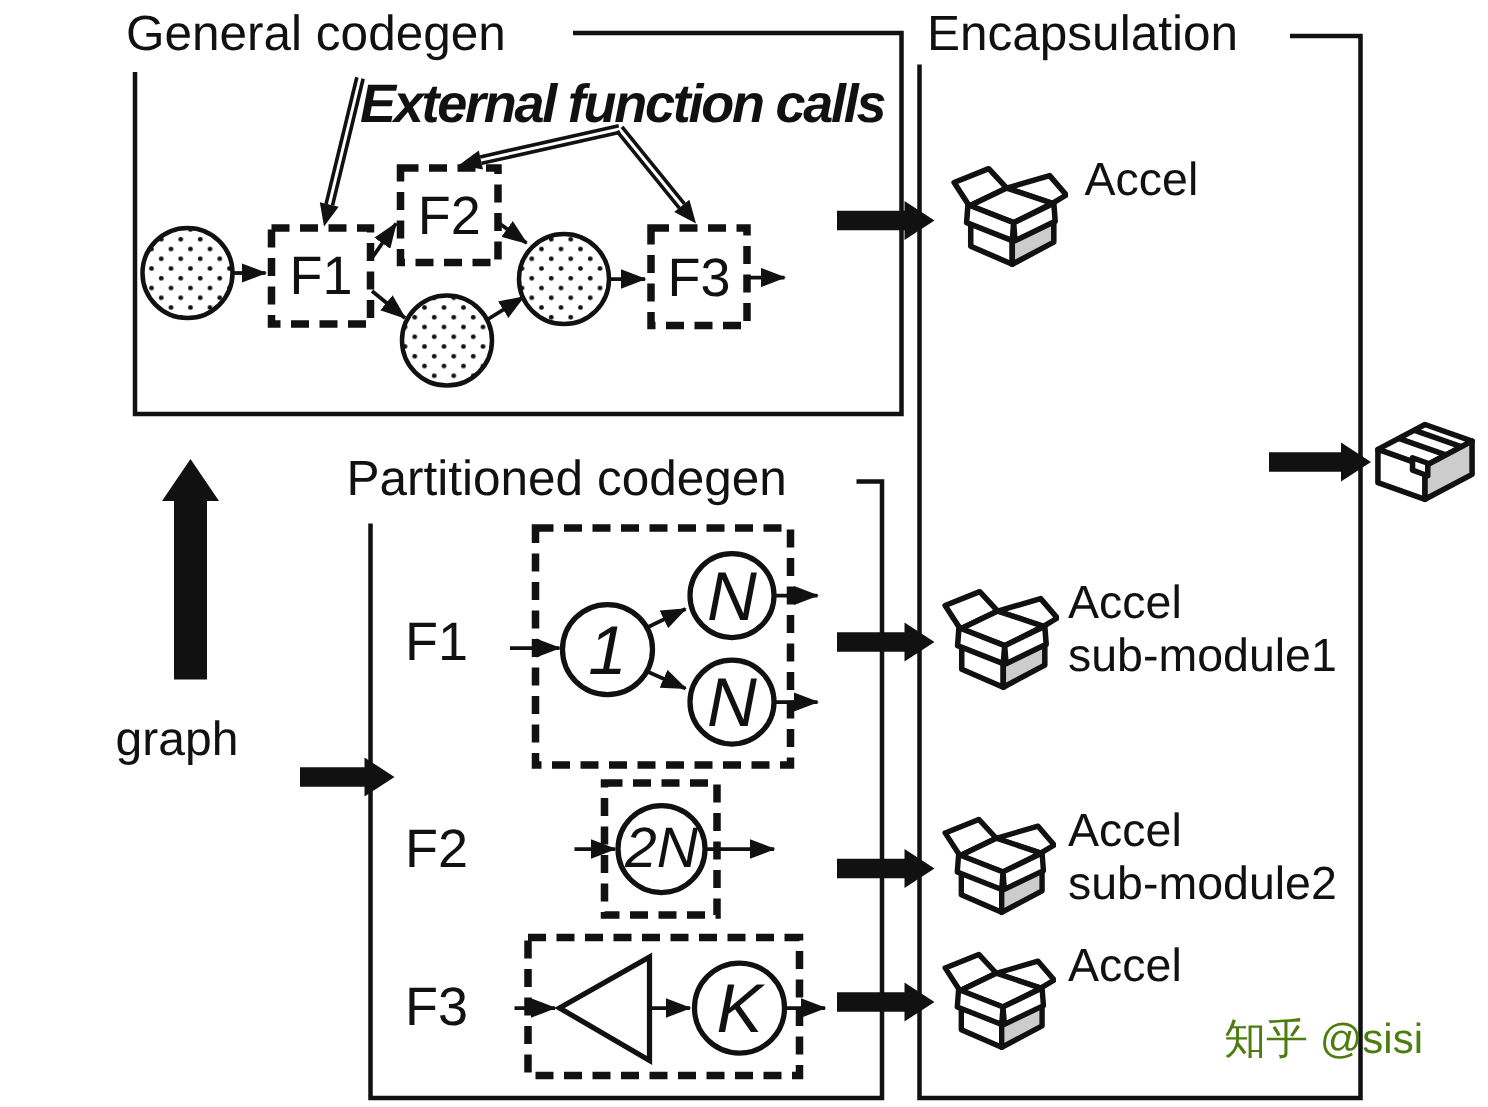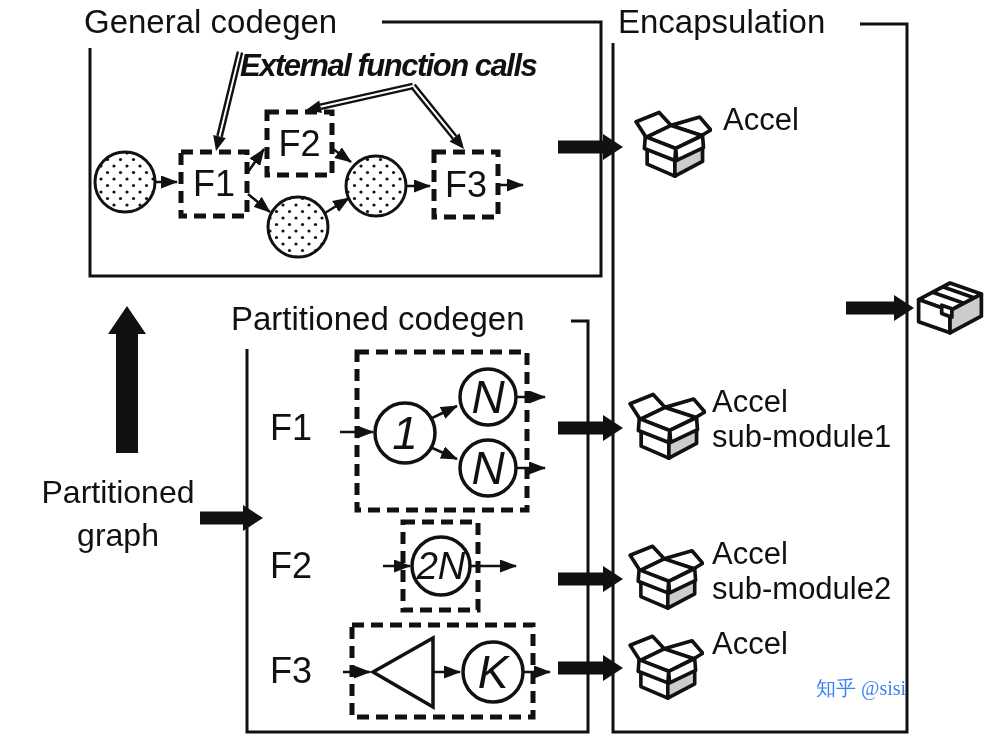--- a/index.html
+++ b/index.html
@@ -1,29 +1,29 @@
 <!DOCTYPE html>
 <html><head>
 <meta charset="utf-8">
 <style>
   html,body{margin:0;padding:0;background:#fff;}
   .stage{position:relative;width:992px;height:738px;background:#fff;overflow:hidden;
          font-family:"Liberation Sans",sans-serif;color:#111;}
   .layer{position:absolute;left:0;top:0;}
   .txt{position:absolute;white-space:nowrap;line-height:1.06;}
   .title{font-size:33px;}
-  .ext{font-size:31px;font-weight:bold;font-style:italic;letter-spacing:-1.5px;}
+  .ext{font-size:36px;font-weight:bold;font-style:italic;letter-spacing:-1.5px;}
   .flabel{font-size:36px;}
   .rowlabel{font-size:36px;}
   .cbox{position:absolute;display:flex;align-items:center;justify-content:center;}
   .node{font-style:italic;font-size:46px;}
   .node-sm{font-style:italic;font-size:38px;}
   .sub{font-size:31px;}
   .pg{position:absolute;text-align:center;font-size:32px;line-height:43px;}
-  .wm{font-size:20px;color:#3b82f6;font-family:Liberation Serif, serif;}
+  .wm{font-size:28px;color:#4d7c0f;}
 </style>
 </head>
 <body>
 
 <div class="stage">
 
   <svg class="layer" width="992" height="738" viewBox="0 0 992 738">
     <defs>
       <pattern id="dotpat" width="13" height="13" patternUnits="userSpaceOnUse">
         <rect width="13" height="13" fill="#fff"></rect>
@@ -173,19 +173,18 @@
   <div class="cbox node" style="left:463px;top:642px;width:60px;height:60px">K</div>
 
   <div class="txt sub" style="left:723px;top:104px">Accel</div>
   <div class="txt sub" style="left:712px;top:386px">Accel</div>
   <div class="txt sub" style="left:712px;top:421px">sub-module1</div>
   <div class="txt sub" style="left:712px;top:538px">Accel</div>
   <div class="txt sub" style="left:712px;top:573px">sub-module2</div>
   <div class="txt sub" style="left:712px;top:628px">Accel</div>
 
   <div class="pg" style="left:18px;top:471px;width:200px">
-    <div>Partitioned</div>
     <div>graph</div>
   </div>
 
   <div class="txt wm" style="left:816px;top:678px">知乎 @sisi</div>
 
 </div>
 
 </body></html>

